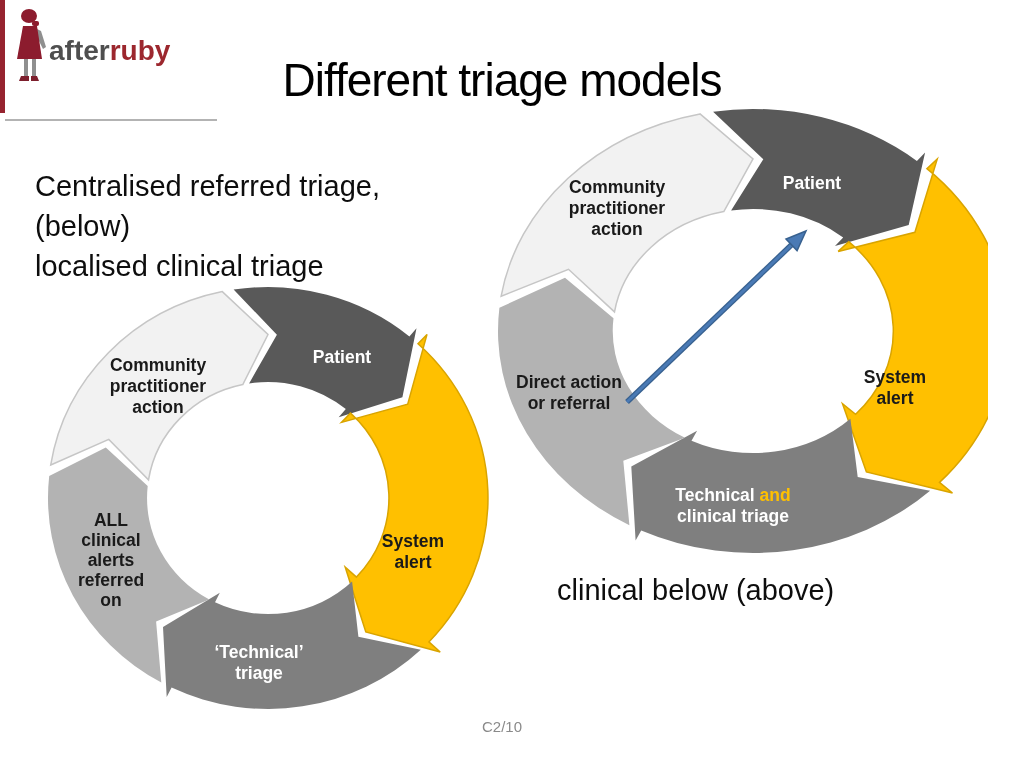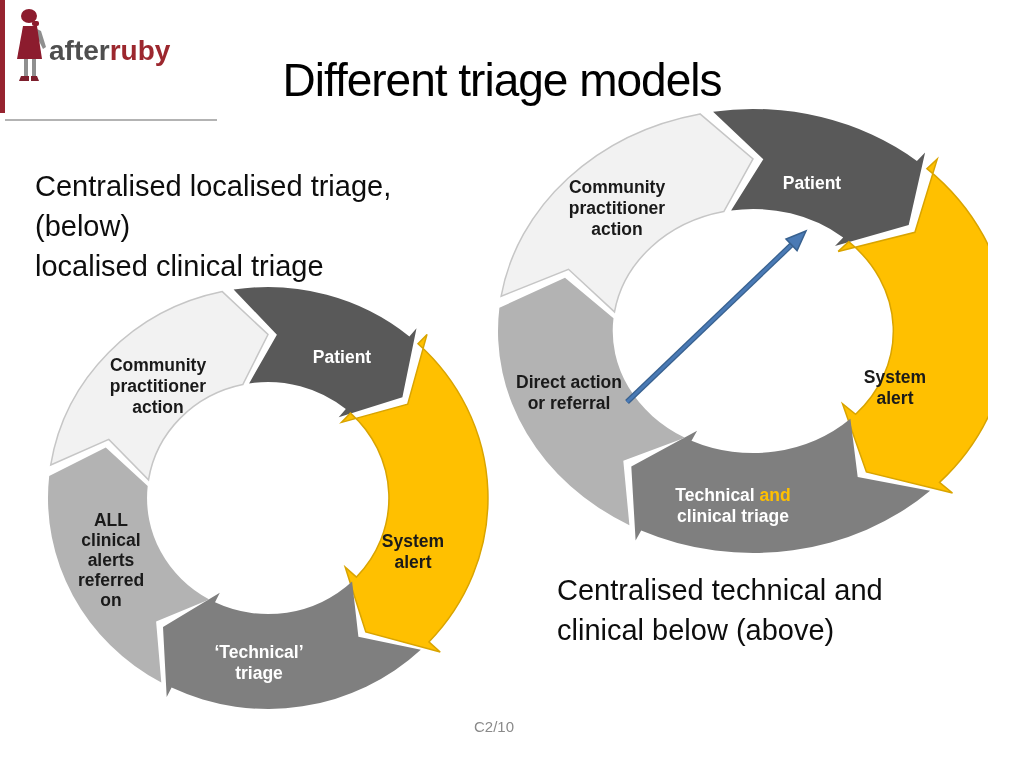--- a/index.html
+++ b/index.html
@@ -15,21 +15,21 @@
   .logo-ruby{color:#9c272e;}
   .title{
     position:absolute;top:52px;left:8px;width:100%;text-align:center;
     font-size:46px;color:#000;letter-spacing:-1px;line-height:56px;
   }
   .caption{position:absolute;font-size:29px;color:#0d0d0d;line-height:40px;}
   .caption-left{left:35px;top:166px;}
   .caption-right{left:557px;top:570px;}
   .caption span{display:block;}
   .diagram-canvas{position:absolute;left:0;top:0;}
-  .footer{position:absolute;left:0;top:718px;width:100%;text-align:center;font-size:15px;color:#8a8a8a;}
+  .footer{position:absolute;left:0;top:718px;width:100%;text-align:center;font-size:15px;color:#8a8a8a;padding-left:8px;}
 </style>
 </head>
 <body>
 
 <div class="slide">
 
   <div class="accent-strip"></div>
 
   <div class="logo-box">
     <svg class="logo-girl" width="48" height="112" viewBox="0 0 48 112">
@@ -49,27 +49,26 @@
         <rect x="14" y="52" width="4" height="17" fill="#555"></rect>
         <rect x="22" y="52" width="4" height="17" fill="#555"></rect>
       </g>
     </svg>
     <div class="logo-text"><span class="logo-after">after</span><span class="logo-ruby">ruby</span></div>
   </div>
 
   <div class="title">Different triage models</div>
 
   <div class="caption caption-left">
-    <span>Centralised localised triage,</span>
+    <span>Centralised referred triage,</span>
     <span>(below)</span>
     <span>localised clinical triage</span>
   </div>
 
   <div class="caption caption-right">
-    <span>Centralised technical and</span>
     <span>clinical below (above)</span>
   </div>
 
   <svg id="diagram-canvas" class="diagram-canvas" width="1024" height="768" viewBox="0 0 1024 768">
       <g>
         <path d="M 50.7 465 L 108.8 439.4 L 148.5 479.8 A 121.0 116.1 0 0 1 242.8 384.5 L 268 334.5 L 222.3 291.6 A 220.0 211.0 0 0 0 50.7 465 Z" fill="#f2f2f2" stroke="#c6c6c6" stroke-width="1.5"></path>
         <text text-anchor="middle" font-size="17.5" font-weight="bold" font-family="&quot;Liberation Sans&quot;, sans-serif" fill="#1a1a1a"><tspan x="158" y="371">Community</tspan><tspan x="158" y="392">practitioner</tspan><tspan x="158" y="413">action</tspan></text>
         <path d="M 233.6 289.6 L 276.9 334.7 L 249.1 383.4 A 121.0 116.1 0 0 1 345.8 409.1 L 338.7 417.2 L 402.4 397.3 L 416.5 328.3 L 409.4 336.4 A 220.0 211.0 0 0 0 233.6 289.6 Z" fill="#595959"></path>
         <text text-anchor="middle" font-size="17.5" font-weight="bold" font-family="&quot;Liberation Sans&quot;, sans-serif" fill="#ffffff"><tspan x="342" y="363">Patient</tspan></text>
         <path d="M 427 334.4 L 407.7 404.2 L 341.5 422.4 L 350.5 413.1 A 121.0 116.1 0 0 1 356.5 577.1 L 345.2 567.1 L 365.8 632 L 440.2 652 L 428.9 641.9 A 220.0 211.0 0 0 0 418 343.7 Z" fill="#ffc000" stroke="#d9a400" stroke-width="1.5"></path>

